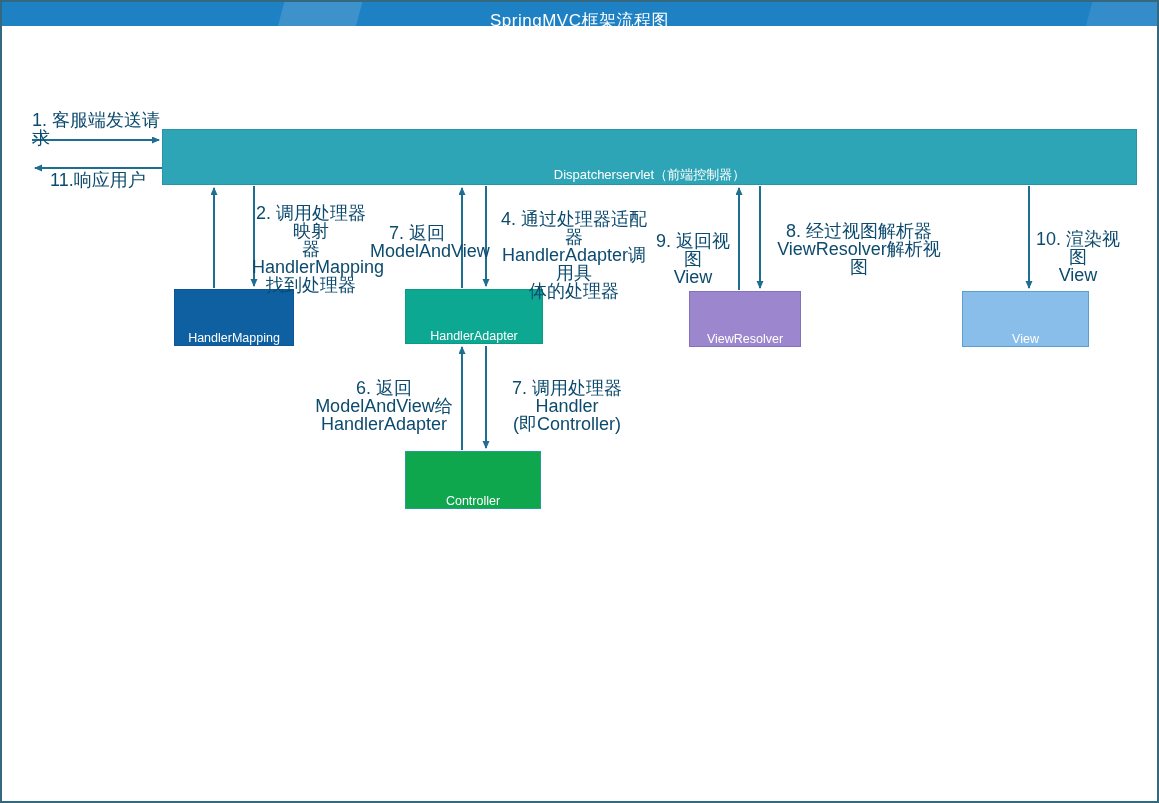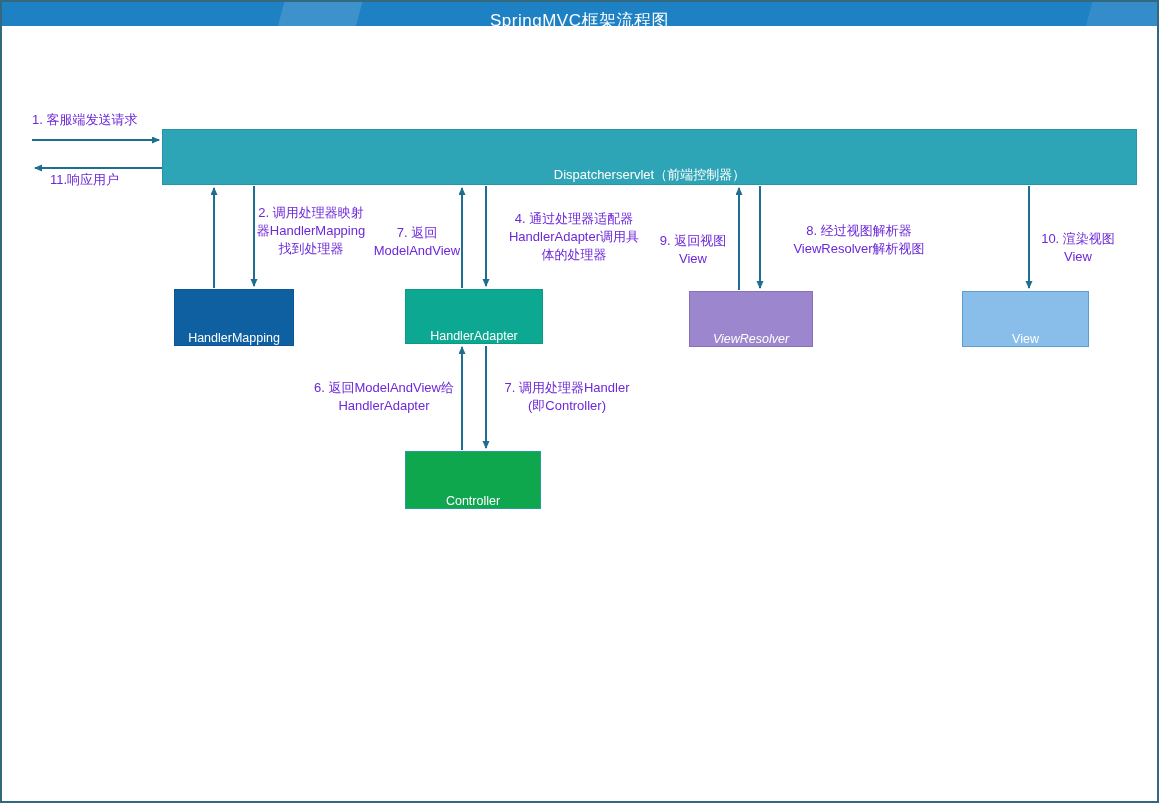--- a/index.html
+++ b/index.html
@@ -48,28 +48,28 @@
     align-items: flex-end;
     justify-content: center;
     color: #ffffff;
     font-size: 12.5px;
     border: 1px solid rgba(0,60,90,0.35);
     text-align: center;
   }
   .node-dispatcher      { left: 160px; top: 127px; width: 975px; height: 56px; font-size: 13px; border-color: #2795a8; }
   .node-handler-mapping { left: 172px; top: 287px; width: 120px; height: 57px; border-color: #0d569a; }
   .node-handler-adapter { left: 403px; top: 287px; width: 138px; height: 55px; border-color: #0a9a86; }
-  .node-view-resolver   { left: 687px; top: 289px; width: 124px; height: 56px; border-color: #8470bc; font-style: italic; }
+  .node-view-resolver   { left: 687px; top: 289px; width: 112px; height: 56px; border-color: #8470bc; }
   .node-view            { left: 960px; top: 289px; width: 127px; height: 56px; border-color: #5b9fd0; }
   .node-controller      { left: 403px; top: 449px; width: 136px; height: 58px; border-color: #2b9a9c; }
 
   .step-label {
     position: absolute;
-    color: #6d28d9;
-    font-size: 13px;
+    color: #0c4a6e;
+    font-size: 18px;
     line-height: 18px;
     white-space: pre-line;
     text-align: center;
   }
   .lbl-s1  { left: 30px;  top: 109px; width: 140px; text-align: left; }
   .lbl-s11 { left: 48px;  top: 169px; width: 120px; text-align: left; }
   .lbl-s3  { left: 6px;   top: 211px; width: 198px; }
   .lbl-s2  { left: 250px; top: 202px; width: 118px; }
   .lbl-s7  { left: 368px; top: 222px; width: 94px;  }
   .lbl-s4  { left: 496px; top: 208px; width: 152px; }

